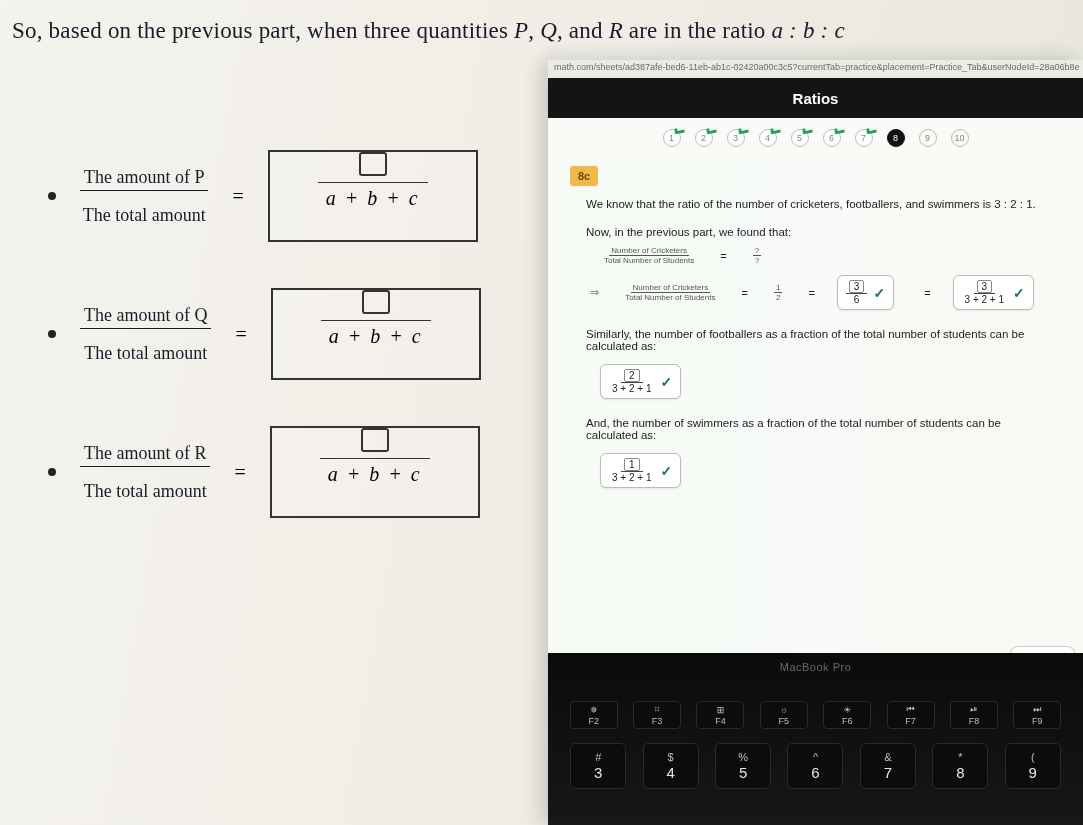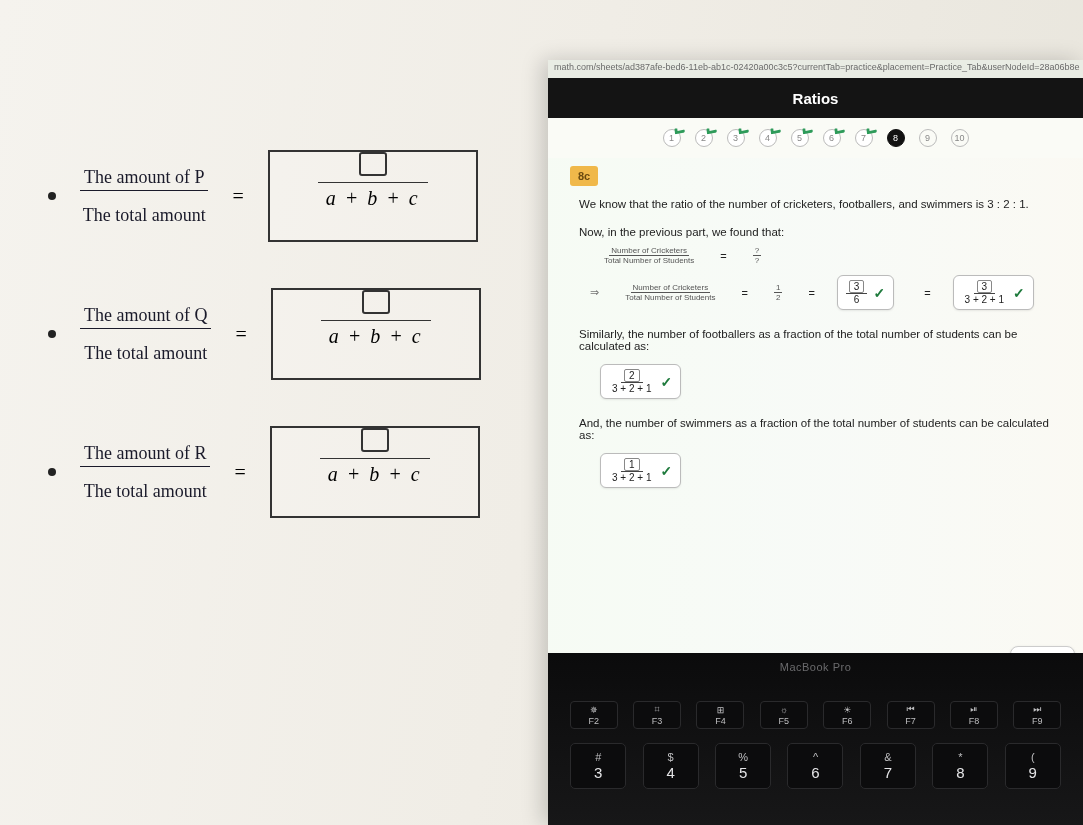--- a/index.html
+++ b/index.html
@@ -25,21 +25,21 @@
   .addr { height: 18px; background: #e9ece4; font-size: 9px; color: #6a6a6a; padding: 2px 6px; white-space: nowrap; overflow: hidden; }
   .tool { height: 16px; background: #f2f4ee; font-size: 9px; color: #888; padding: 2px 6px; border-bottom: 1px solid #dcdcd4; }
   .blackbar { height: 40px; background: #141414; color: #fff; display: flex; align-items: center; justify-content: center; font-size: 15px; font-weight: 600; }
   .progress { height: 40px; display: flex; align-items: center; justify-content: center; gap: 14px; background: #fafbf6; }
   .pdot { width: 18px; height: 18px; border-radius: 50%; border: 1px solid #bbb; display: flex; align-items: center; justify-content: center; font-size: 9px; color: #888; position: relative; }
   .pdot.done { background: #fff; border-color: #bbb; }
   .pdot.done::after { content: ""; position: absolute; top: -4px; right: -4px; width: 10px; height: 10px; background: #2e9b5a; border-radius: 2px; transform: rotate(45deg); clip-path: polygon(20% 45%, 0 65%, 45% 100%, 100% 20%, 80% 0, 40% 60%); }
   .pdot.current { background: #111; color: #fff; border-color: #111; }
   .content { flex: 1; padding: 8px 18px 8px 22px; font-size: 11px; color: #222; position: relative; overflow: hidden; background: linear-gradient(90deg, rgba(213,255,220,.10), rgba(200,240,255,.05), rgba(255,230,200,.08)); }
   .badge { display: inline-block; background: #f0b84a; color: #6a4a10; font-weight: 700; font-size: 11px; padding: 4px 8px; border-radius: 3px; margin-bottom: 4px; }
-  .content p { margin: 8px 9px; font-size: 11.5px; color: #222; }
+  .content p { margin: 8px 16px; font-size: 11.5px; color: #222; }
   .mini-frac { display: inline-flex; flex-direction: column; align-items: center; font-size: 8px; vertical-align: middle; color: #555; margin: 0 4px; }
   .mini-frac .n { border-bottom: 1px solid #555; padding: 0 2px; }
   .ans-chip { display: inline-flex; align-items: center; gap: 6px; border: 1px solid #bbb; border-radius: 6px; padding: 4px 8px; margin: 4px 8px 4px 0; background: #fff; box-shadow: 0 1px 2px rgba(0,0,0,.08); font-size: 11px; }
   .ans-chip .box { display: inline-block; border: 1px solid #888; padding: 0 4px; font-size: 10px; border-radius: 2px; }
   .ans-chip .fracbar { display: inline-flex; flex-direction: column; align-items: center; }
   .ans-chip .fracbar .t { border-bottom: 1px solid #444; padding: 0 3px; }
   .ans-chip .fracbar .b { padding: 0 3px; font-size: 10px; }
   .check { color: #1e7a3c; font-size: 14px; font-weight: bold; }
   .pencil { position: absolute; left: 14px; bottom: 150px; font-size: 14px; color: #888; }
   .next-btn { position: absolute; right: 8px; bottom: 146px; background: #fff; border: 1px solid #ccc; border-radius: 8px; padding: 8px 18px; font-size: 13px; color: #222; box-shadow: 0 1px 3px rgba(0,0,0,.12); }
@@ -55,20 +55,28 @@
   .tiny-var { font-style: italic; font-family: 'Times New Roman', serif; }
 
   .row-line { display: flex; align-items: center; gap: 22px; margin: 6px 0; flex-wrap: wrap; }
   .arrow { color: #777; font-size: 11px; }
 </style>
 </head>
 <body>
 
 <div class="surface">
 
+  <div class="question">
+    <span>So, based on the previous part, when three quantities </span>
+    <span class="var">P</span><span>, </span>
+    <span class="var">Q</span><span>, and </span>
+    <span class="var">R</span>
+    <span> are in the ratio </span>
+    <span class="var">a : b : c</span>
+  </div>
 
   <div class="lhs-block" style="top:150px;">
 
     <div class="row">
       <div class="bullet"></div>
       <div class="frac-text">
         <span class="num">The amount of P</span>
         <span class="den">The total amount</span>
       </div>
       <span class="eq">=</span>

